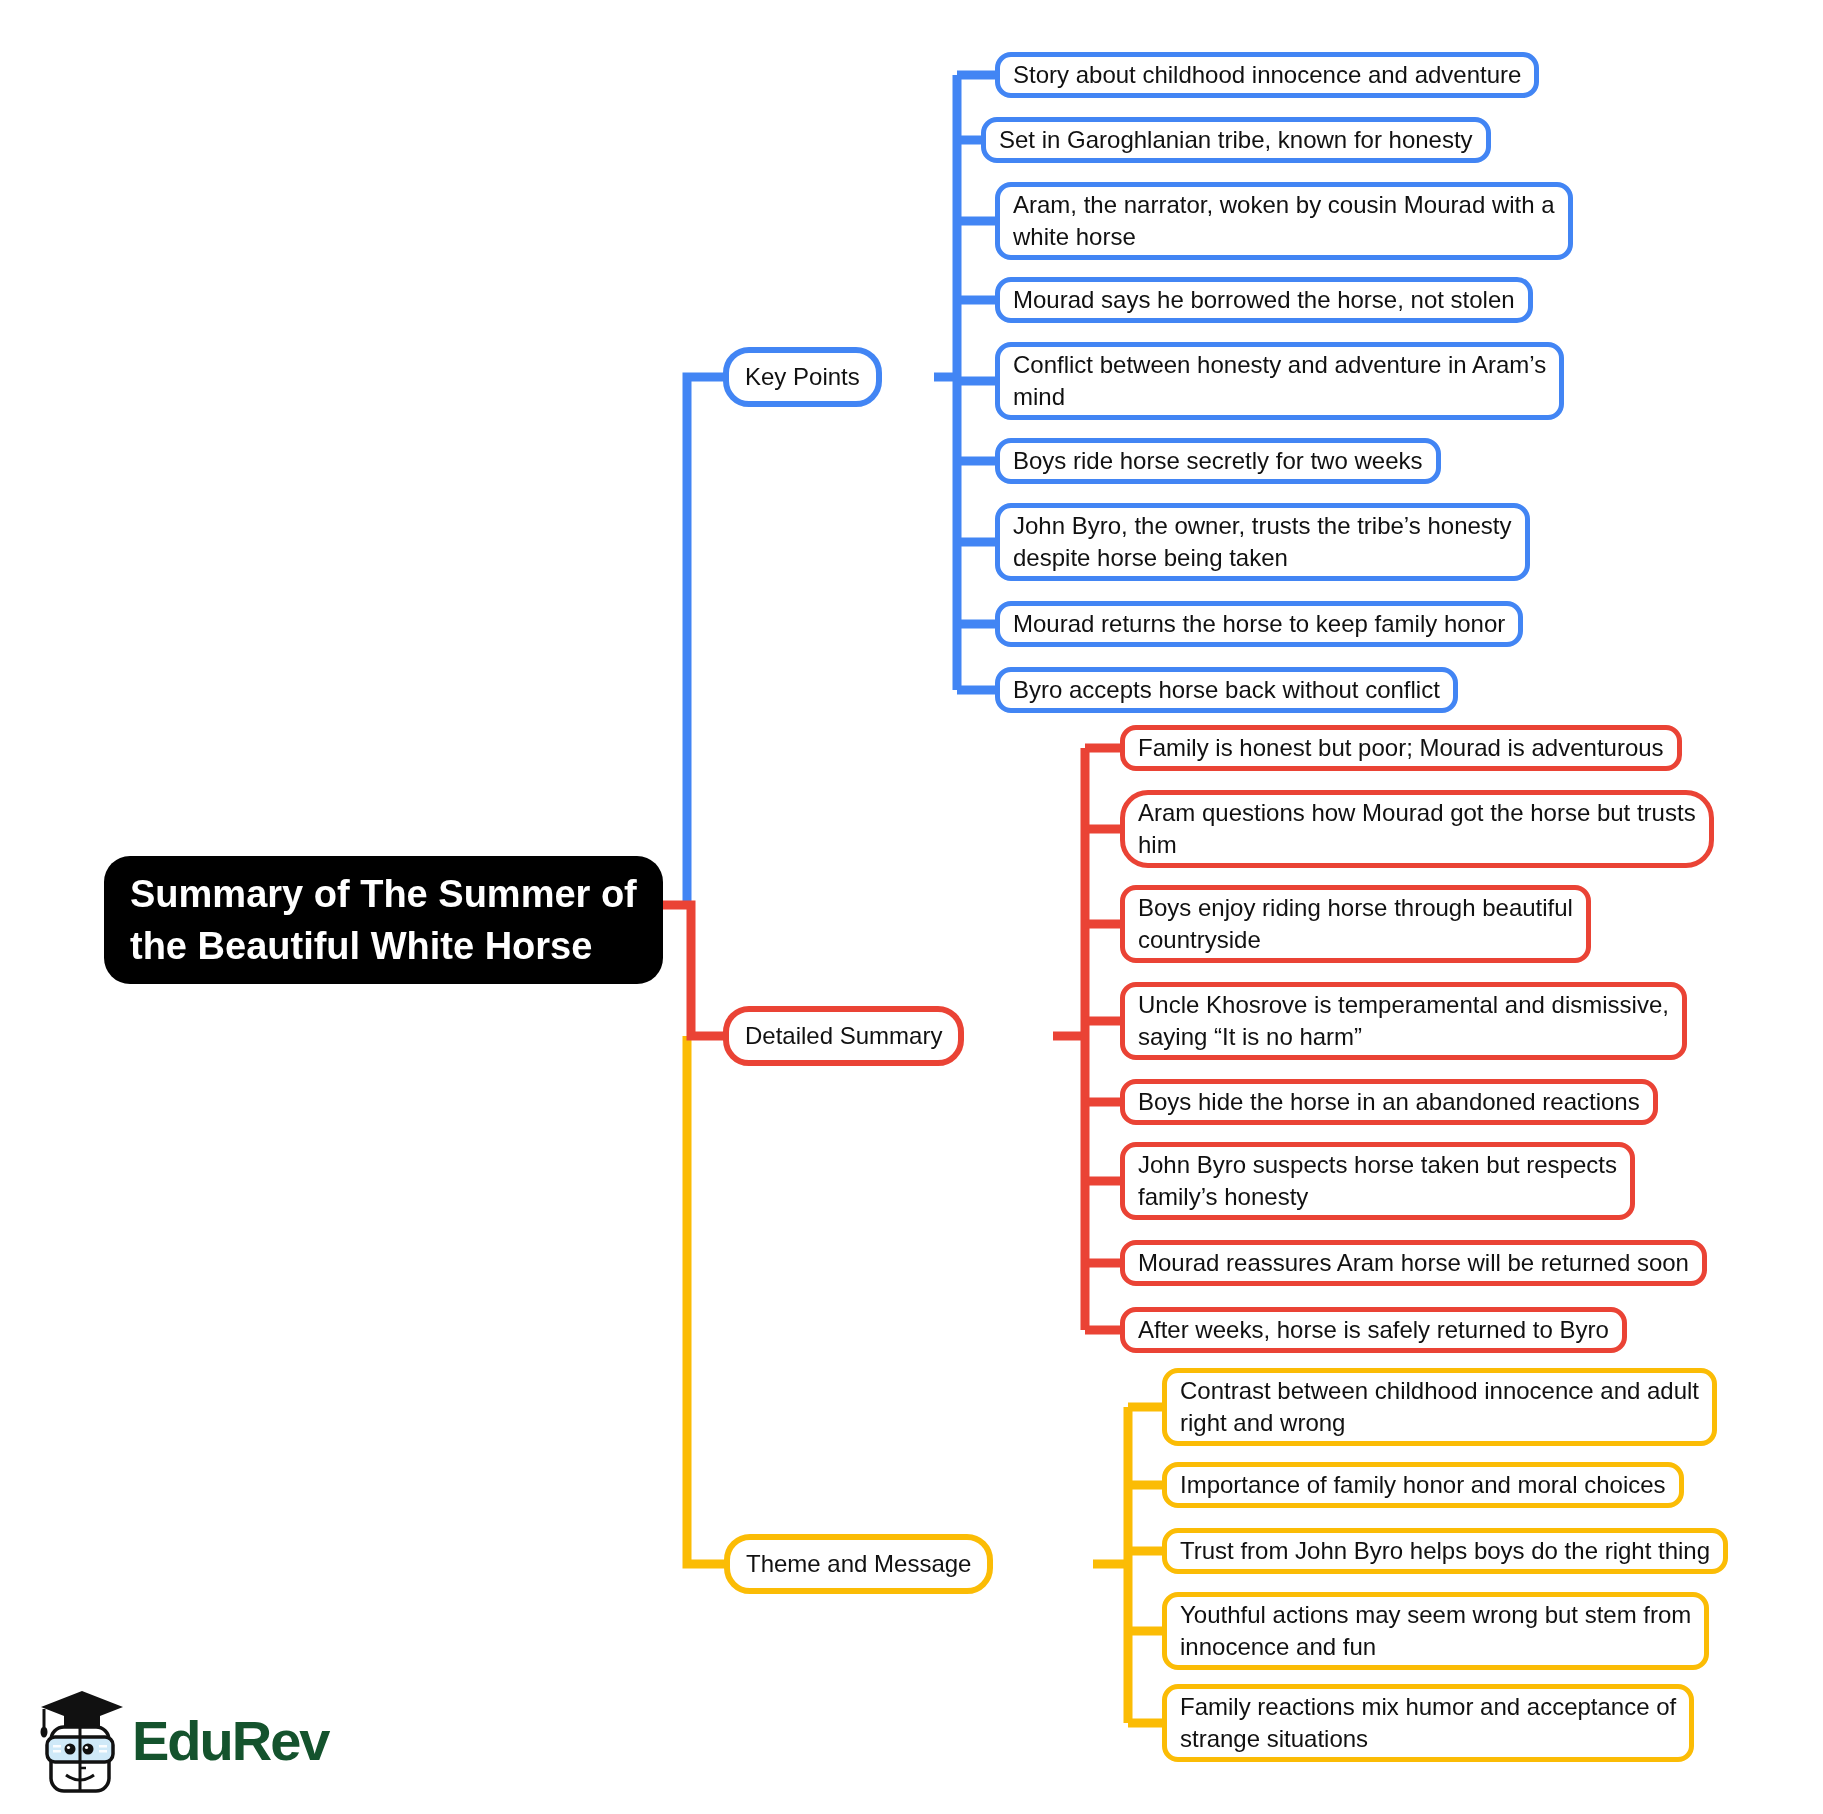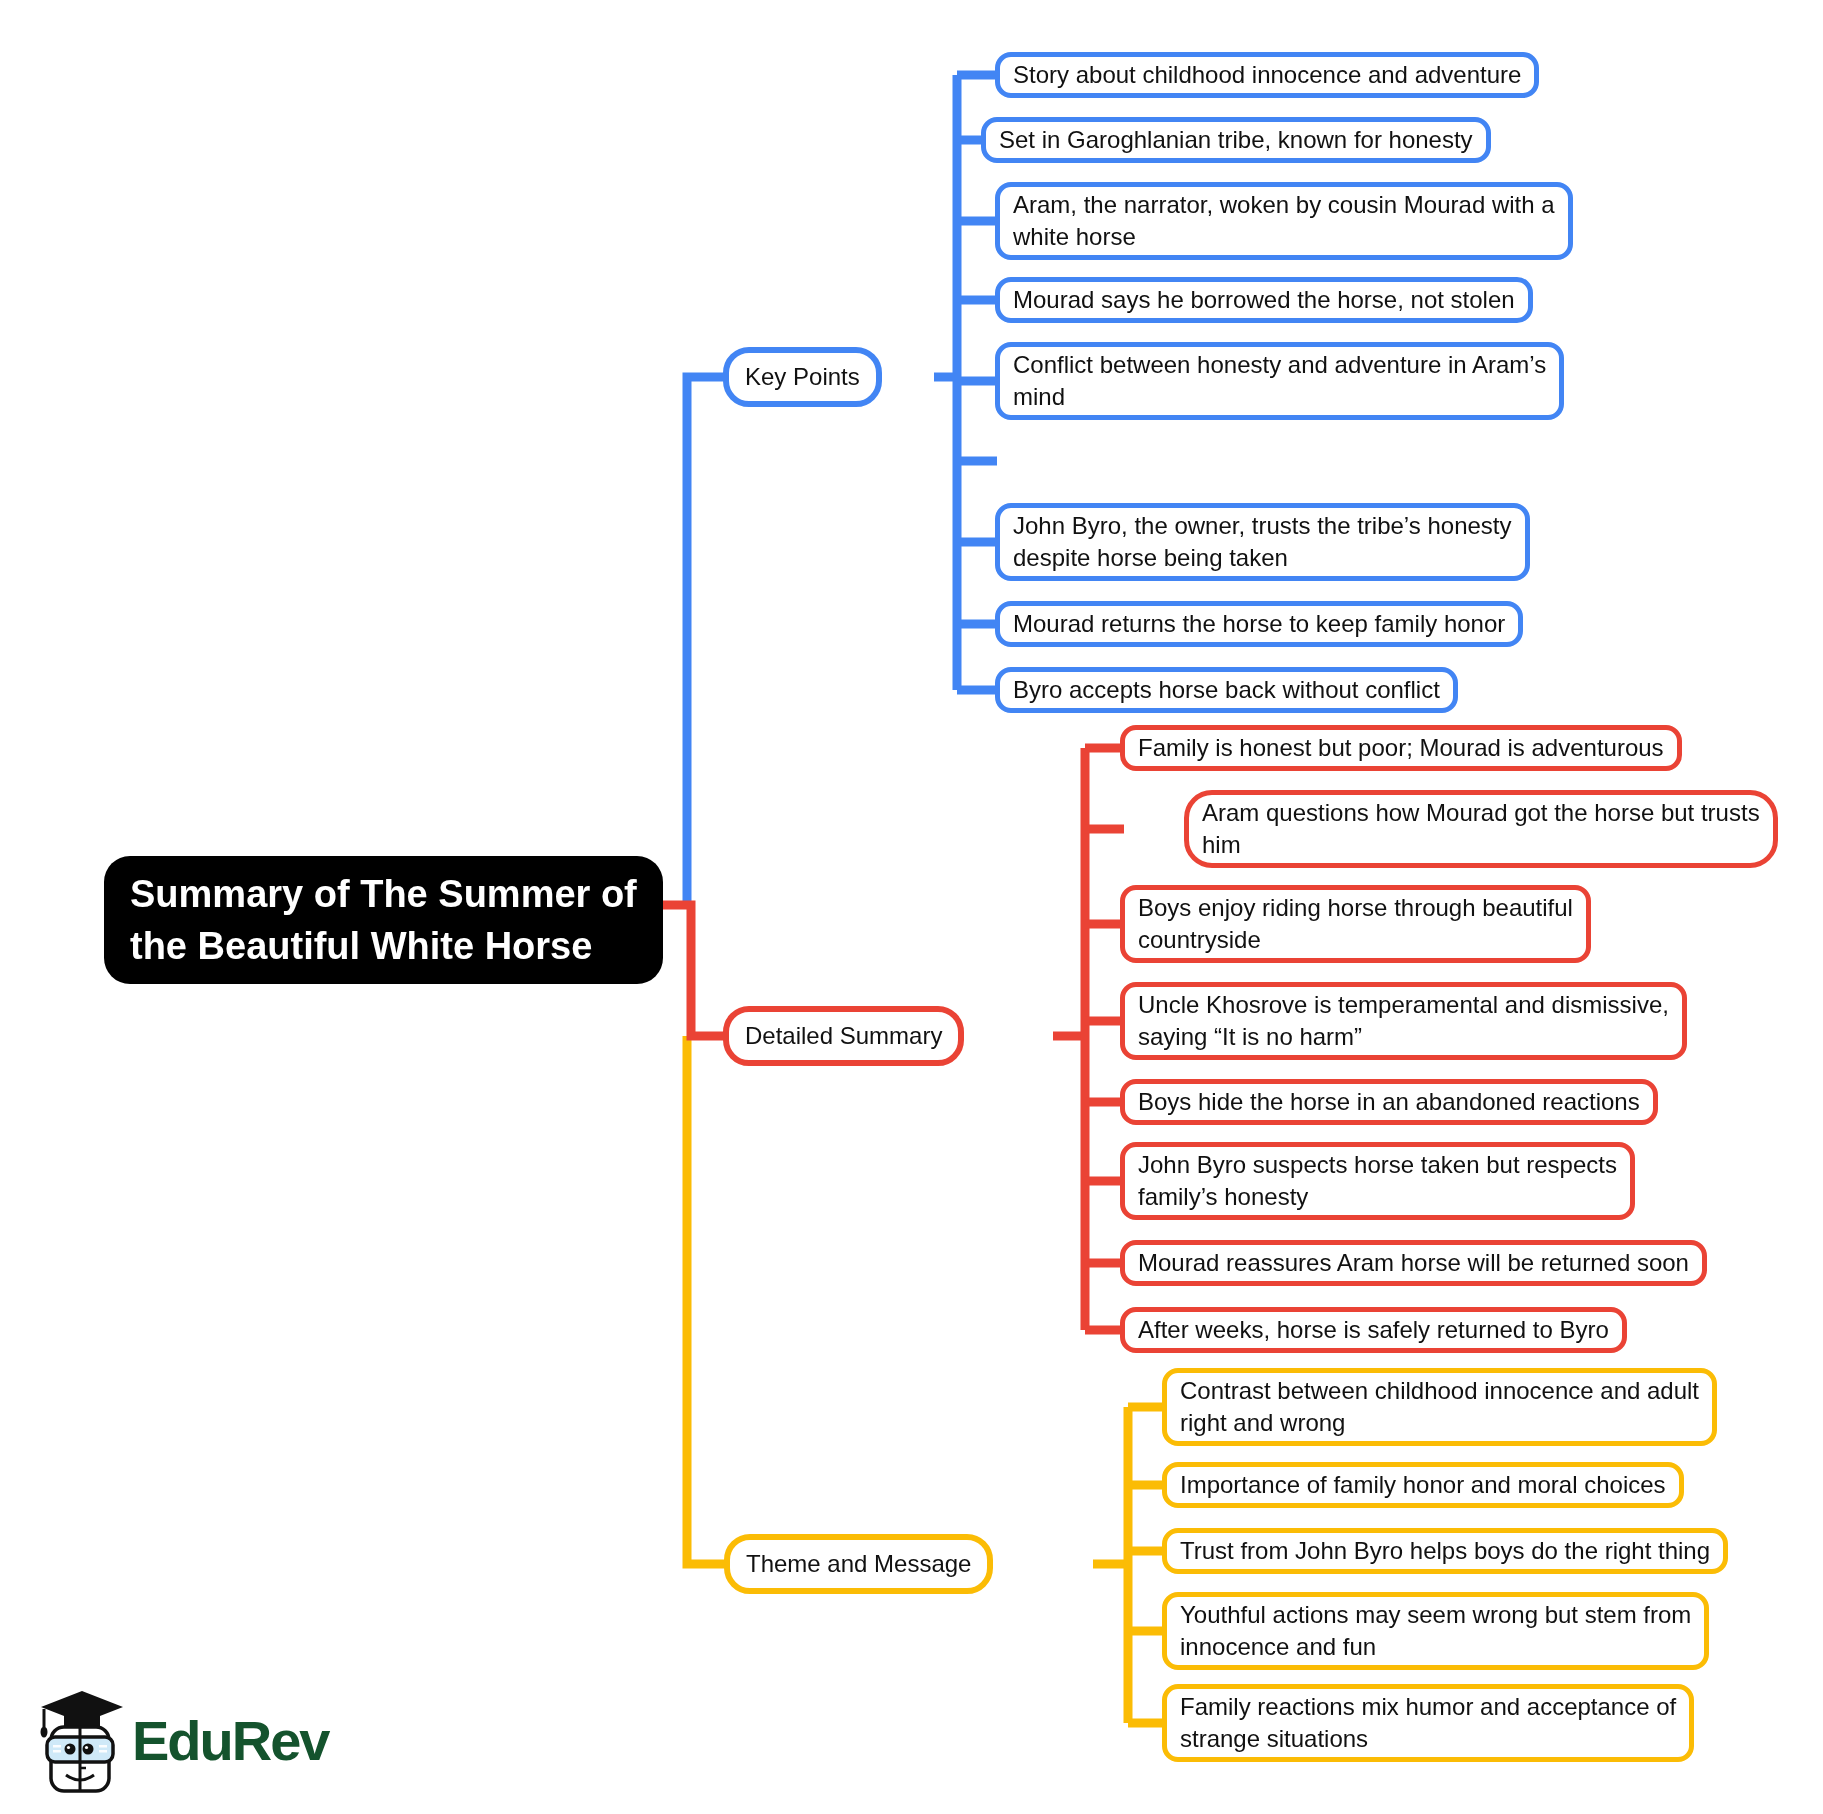--- a/index.html
+++ b/index.html
@@ -81,27 +81,28 @@
   <div class="node branch r" style="left:723px;top:1006px;">Detailed Summary</div>
   <div class="node branch y" style="left:724px;top:1534px;">Theme and Message</div>
 
   <div class="node leaf b" style="left:995px;top:52px;">Story about childhood innocence and adventure</div>
   <div class="node leaf b" style="left:981px;top:117px;">Set in Garoghlanian tribe, known for honesty</div>
   <div class="node leaf b" style="left:995px;top:182px;">Aram, the narrator, woken by cousin Mourad with a
 white horse</div>
   <div class="node leaf b" style="left:995px;top:277px;">Mourad says he borrowed the horse, not stolen</div>
   <div class="node leaf b" style="left:995px;top:342px;">Conflict between honesty and adventure in Aram’s
 mind</div>
+  <div class="node leaf b" style="left:995px;top:438px;">Boys ride horse secretly for two weeks</div>
   <div class="node leaf b" style="left:995px;top:503px;">John Byro, the owner, trusts the tribe’s honesty
 despite horse being taken</div>
   <div class="node leaf b" style="left:995px;top:601px;">Mourad returns the horse to keep family honor</div>
   <div class="node leaf b" style="left:995px;top:667px;">Byro accepts horse back without conflict</div>
 
   <div class="node leaf r" style="left:1120px;top:725px;">Family is honest but poor; Mourad is adventurous</div>
-  <div class="node leaf r" style="left:1184px;top:790px;border-radius:28px;">Aram questions how Mourad got the horse but trusts
+  <div class="node leaf r" style="left:1120px;top:790px;border-radius:28px;">Aram questions how Mourad got the horse but trusts
 him</div>
   <div class="node leaf r" style="left:1120px;top:885px;">Boys enjoy riding horse through beautiful
 countryside</div>
   <div class="node leaf r" style="left:1120px;top:982px;">Uncle Khosrove is temperamental and dismissive,
 saying “It is no harm”</div>
   <div class="node leaf r" style="left:1120px;top:1079px;">Boys hide the horse in an abandoned reactions</div>
   <div class="node leaf r" style="left:1120px;top:1142px;">John Byro suspects horse taken but respects
 family’s honesty</div>
   <div class="node leaf r" style="left:1120px;top:1240px;">Mourad reassures Aram horse will be returned soon</div>
   <div class="node leaf r" style="left:1120px;top:1307px;">After weeks, horse is safely returned to Byro</div>

